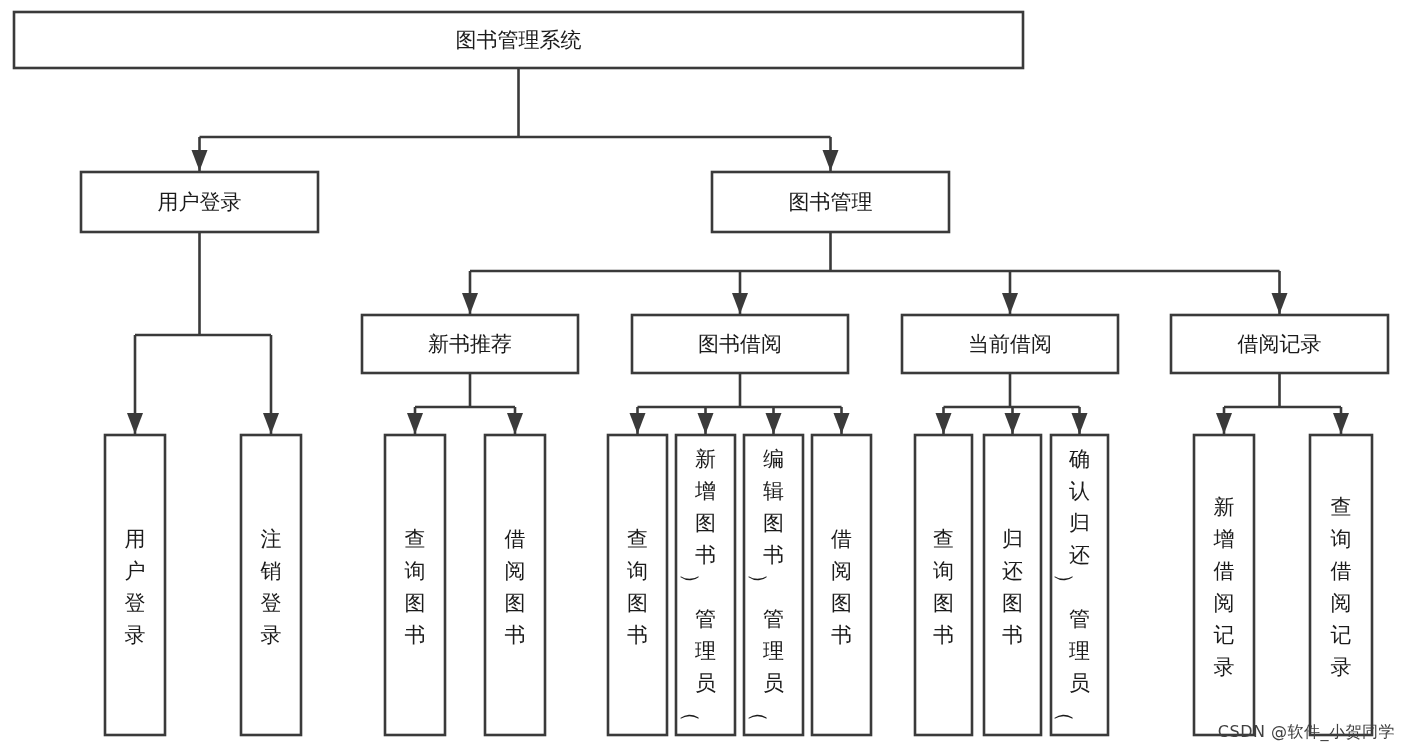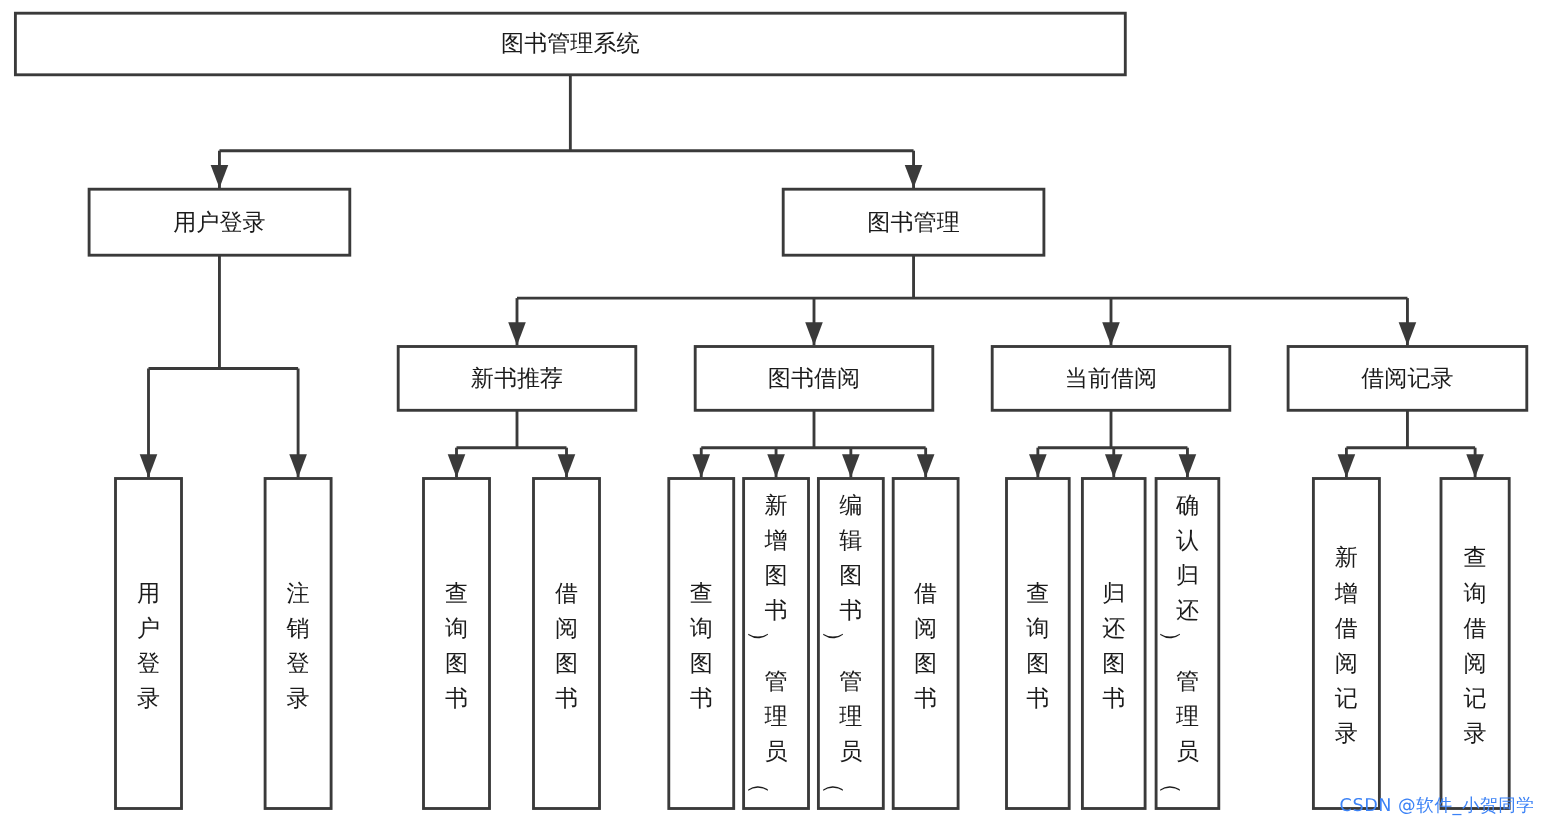--- a/index.html
+++ b/index.html
@@ -54,21 +54,21 @@
     font-family: "DejaVu Sans", "Liberation Sans", sans-serif;
     font-size: 21px;
     text-anchor: middle;
   }
   .watermark {
     position: absolute;
     right: 10px;
     bottom: 4px;
     font-family: "DejaVu Sans", "Liberation Sans", sans-serif;
     font-size: 16px;
-    color: #3b82f6;
+    color: #404040;
     letter-spacing: 0.5px;
     white-space: nowrap;
     user-select: none;
   }
 </style>
 </head>
 <body>
 
 <div id="diagram-root">
   <svg class="diagram" viewBox="0 0 1405 747">

